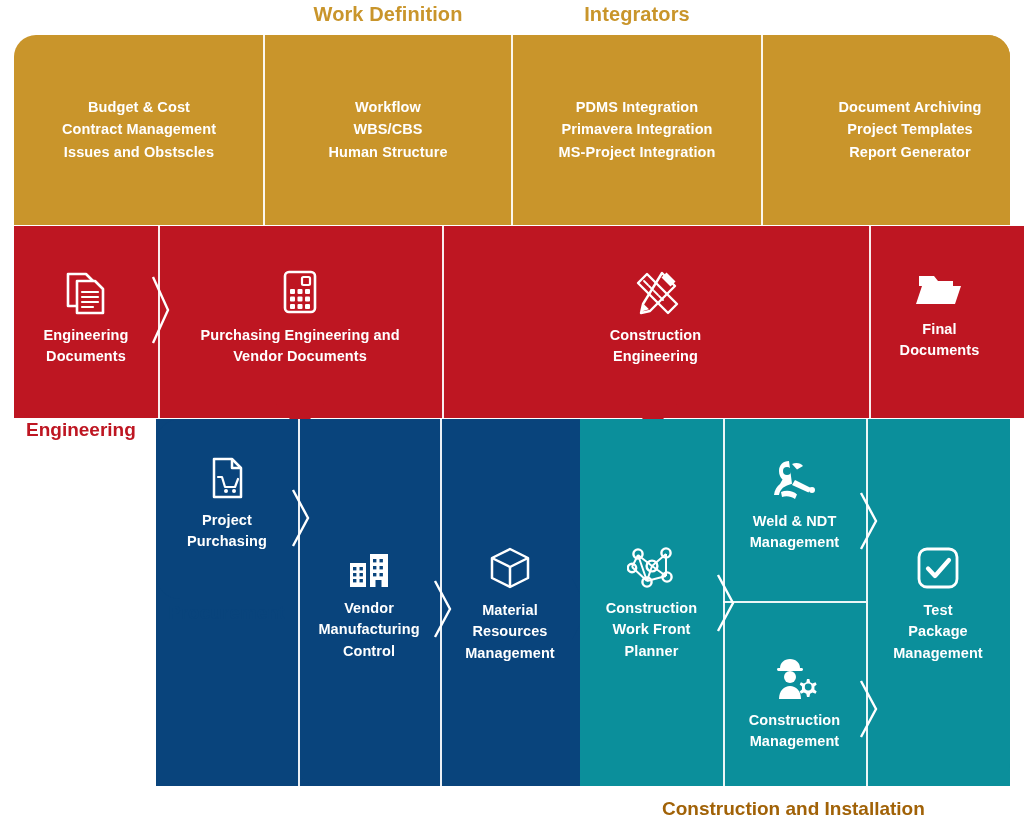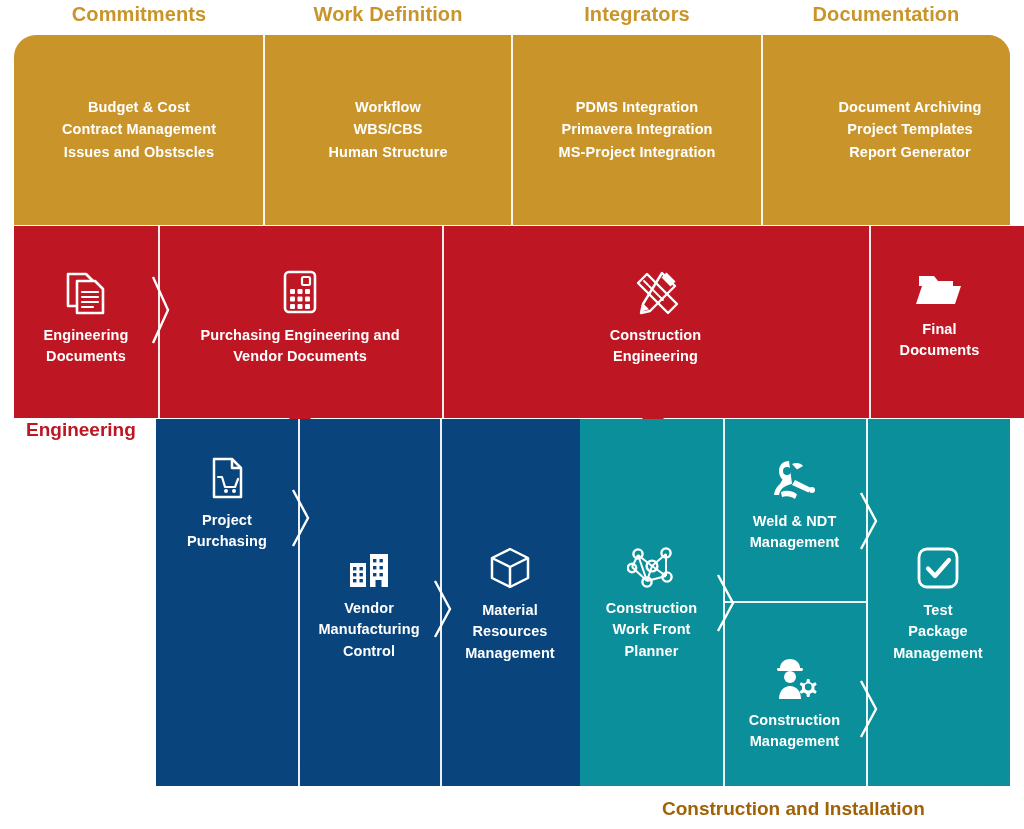--- a/index.html
+++ b/index.html
@@ -115,24 +115,22 @@
   }
   .lbl-eng{color:#BE1622;left:26px;top:419px;}
   .lbl-proc{color:#09447C;left:168px;top:602px;}
   .lbl-constr{color:#a16207;left:662px;top:798px;}
 </style>
 </head>
 <body>
 
 <div id="stage">
 
-  <div class="col-head" style="left:14px;width:250px;">Commitments</div>
   <div class="col-head" style="left:264px;width:248px;">Work Definition</div>
   <div class="col-head" style="left:512px;width:250px;">Integrators</div>
-  <div class="col-head" style="left:762px;width:248px;">Documentation</div>
 
   <div class="band gold-band"></div>
   <div class="gold-right-round"></div>
 
   <div class="vdiv" style="left:263px;top:35px;height:190px;"></div>
   <div class="vdiv" style="left:511px;top:35px;height:190px;"></div>
   <div class="vdiv" style="left:761px;top:35px;height:190px;"></div>
 
   <div class="cell gold-cell" style="left:14px;top:96px;width:250px;">
     <span class="lbl">Budget &amp; Cost

